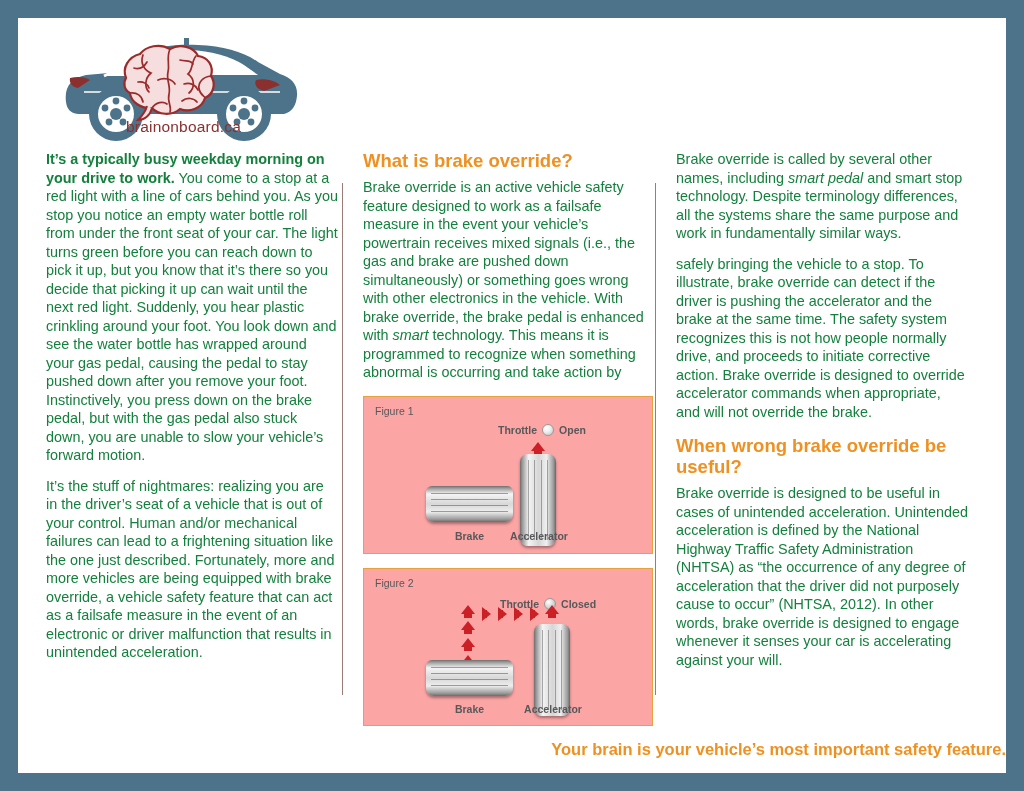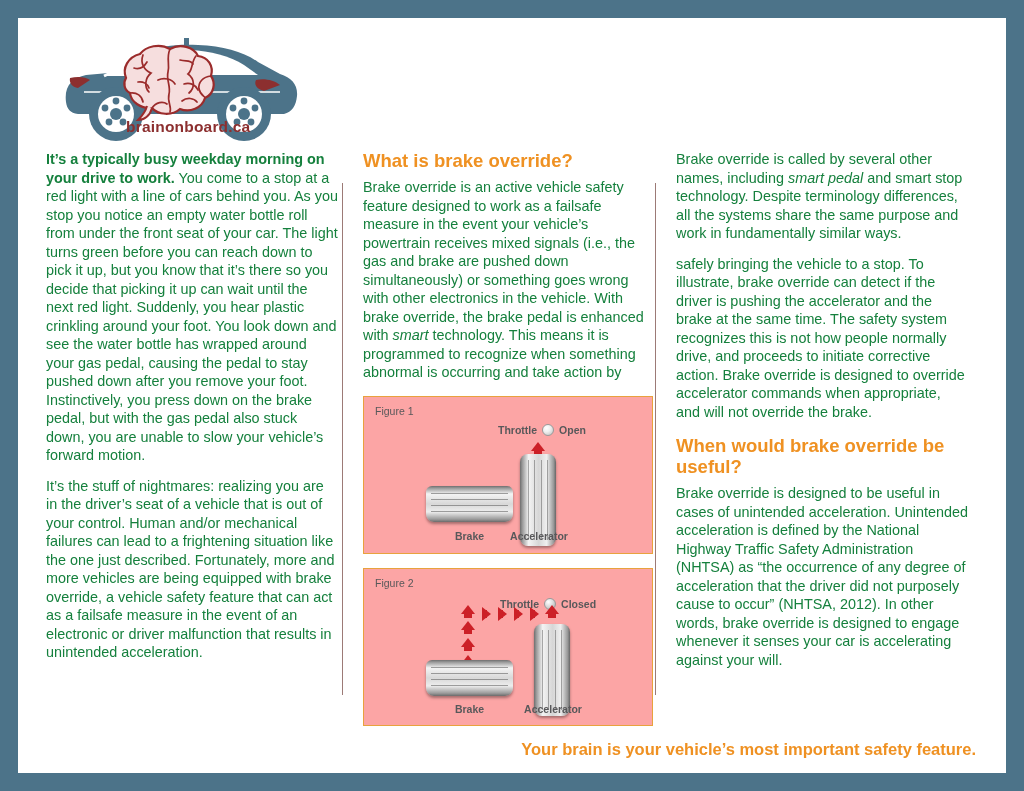--- a/index.html
+++ b/index.html
@@ -138,21 +138,21 @@
   }
   .arr-right::after{
     content:"";position:absolute;left:-8px;top:-4px;
     width:4px;height:8px;background:#cc2027;
   }
 
   
   .footer{
     position:absolute;left:0;bottom:14px;width:988px;
     text-align:right;
-    padding-right:30px;box-sizing:border-box;
+    box-sizing:border-box;
   }
   .footer span{
     color:#ef9122;font-size:16.5px;font-weight:bold;
   }
 </style>
 </head>
 <body>
 
 <div class="page">
 
@@ -217,21 +217,21 @@
             <path d="M104 78 C108 72 115 71 119 74"></path>
             <path d="M134 71 C139 67 146 68 149 72"></path>
             <path d="M110 50 C116 47 124 49 127 54"></path>
             <path d="M136 54 C142 52 148 55 150 60"></path>
             <path d="M90 52 C95 51 100 54 101 58"></path>
           </g>
 
           <path d="M104 78 C102 86 96 90 90 90 C96 84 98 80 99 76" fill="#f6dede" stroke="#9b2b2b" stroke-width="2"></path>
         </g>
       </svg>
-      <div style="position:absolute;left:78px;top:88px;font-size:15.5px;font-weight:bold;color:#8c2f2f;letter-spacing:.2px;">brainonboard.ca</div>
+      <div style="position:absolute;left:78px;top:88px;font-size:15.5px;font-weight:normal;color:#8c2f2f;letter-spacing:.2px;">brainonboard.ca</div>
     </div>
 
     <div class="title">
     </div>
   </div>
 
   <div class="cols">
 
     <div class="divider d1"></div>
     <div class="divider d2"></div>
@@ -315,21 +315,21 @@
         </div>
 
         <div class="pedal-label" style="left:62px;top:134px;width:87px;">Brake</div>
         <div class="pedal-label" style="left:148px;top:134px;width:82px;">Accelerator</div>
       </div>
     </div>
 
     <div class="col col-right">
       <p><span>Brake override is called by several other names, including </span><span class="it">smart pedal</span><span> and smart stop technology. Despite terminology differences, all the systems share the same purpose and work in fundamentally similar ways.</span></p>
       <p>safely bringing the vehicle to a stop. To illustrate, brake override can detect if the driver is pushing the accelerator and the brake at the same time. The safety system recognizes this is not how people normally drive, and proceeds to initiate corrective action. Brake override is designed to override accelerator commands when appropriate, and will not override the brake.</p>
-      <h2 class="second">When would brake override be useful?</h2>
+      <h2 class="second">When wrong brake override be useful?</h2>
       <p>Brake override is designed to be useful in cases of unintended acceleration. Unintended acceleration is defined by the National Highway Traffic Safety Administration (NHTSA) as “the occurrence of any degree of acceleration that the driver did not purposely cause to occur” (NHTSA, 2012). In other words, brake override is designed to engage whenever it senses your car is accelerating against your will.</p>
     </div>
   </div>
 
   <div class="footer">
     <span>Your brain is your vehicle’s most important safety feature.</span>
   </div>
 
 </div>
 

